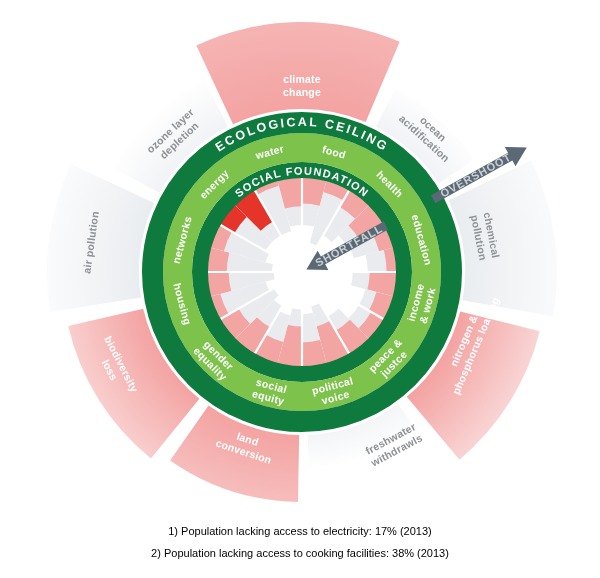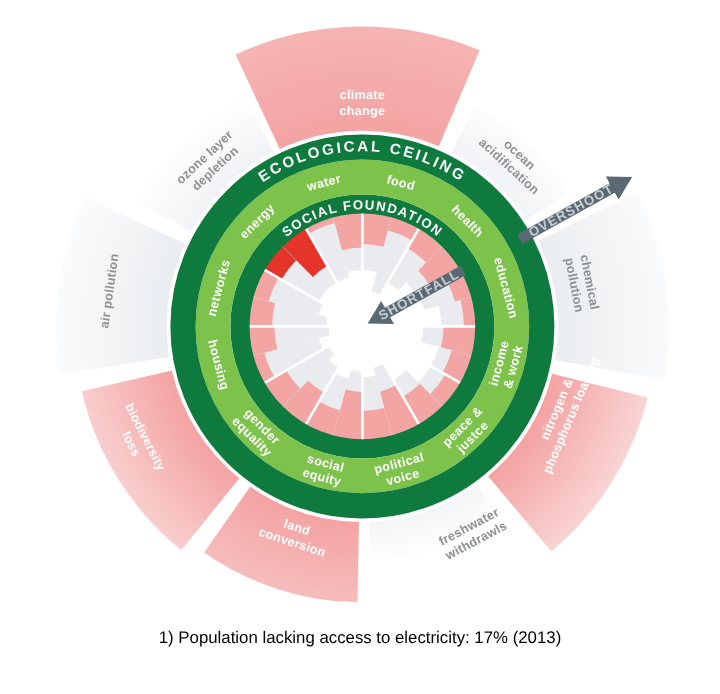--- a/index.html
+++ b/index.html
@@ -1,20 +1,20 @@
 <!DOCTYPE html>
 <html><head>
 <meta charset="utf-8">
 <style>
   html,body{margin:0;padding:0;background:#ffffff;}
   .stage{position:relative;width:600px;height:578px;background:#ffffff;overflow:hidden;
          font-family:"Liberation Sans", sans-serif;}
   .stage svg{position:absolute;left:0;top:0;}
   .footnotes{position:absolute;left:0;top:520px;width:600px;text-align:center;
-             font-size:14px;line-height:22px;color:#000;}
+             font-size:11px;line-height:22px;color:#000;}
 </style>
 </head>
 <body>
 
 <div class="stage">
   <svg id="donut-svg" width="600" height="578" viewBox="0 0 600 578">
       <defs>
         <radialGradient id="grad-0" gradientUnits="userSpaceOnUse" cx="302" cy="272" r="250">
           <stop offset="0.65" stop-color="#F3A3A2"></stop>
           <stop offset="1" stop-color="#F5B4B3"></stop>
@@ -164,14 +164,15 @@
       <text x="91.07" y="242.36" text-anchor="middle" dy="3.5" fill="#8D9194" font-size="10.5" font-weight="bold" letter-spacing="0.2" style="font-family:&quot;Liberation Sans&quot;, sans-serif" transform="rotate(278 91.07 242.36)">air pollution</text>
       <text x="170.37" y="130.85" text-anchor="middle" dy="3.5" fill="#8D9194" font-size="10.5" font-weight="bold" letter-spacing="0.2" style="font-family:&quot;Liberation Sans&quot;, sans-serif" transform="rotate(317 170.37 130.85)">ozone layer</text>
       <text x="179.24" y="140.36" text-anchor="middle" dy="3.5" fill="#8D9194" font-size="10.5" font-weight="bold" letter-spacing="0.2" style="font-family:&quot;Liberation Sans&quot;, sans-serif" transform="rotate(317 179.24 140.36)">depletion</text>
       <path d="M388.15 229.39 L325.17 264.3 L328.32 269.99 L306.37 269.58 L317.66 250.74 L320.81 256.43 L383.78 221.52 Z" fill="#5A6974"></path>
       <text x="349.23" y="245.82" text-anchor="middle" dy="3.5" fill="#C8CFD4" font-size="11" font-weight="bold" letter-spacing="1" style="font-family:&quot;Liberation Sans&quot;, sans-serif" transform="rotate(-29 349.23 245.82)">SHORTFALL</text>
       <path d="M435.37 203.21 L512.34 160.55 L515.49 166.24 L526.78 147.4 L504.83 146.99 L507.98 152.68 L431.01 195.34 Z" fill="#5A6974"></path>
       <text x="476.05" y="175.52" text-anchor="middle" dy="3.5" fill="#C8CFD4" font-size="11" font-weight="bold" letter-spacing="1" style="font-family:&quot;Liberation Sans&quot;, sans-serif" transform="rotate(-29 476.05 175.52)">OVERSHOOT</text>
     </svg>
   <div class="footnotes">
     <div>1) Population lacking access to electricity: 17% (2013)</div>
+    <div>2) Population lacking access to cooking facilities: 38% (2013)</div>
   </div>
 </div>
 
 </body></html>

